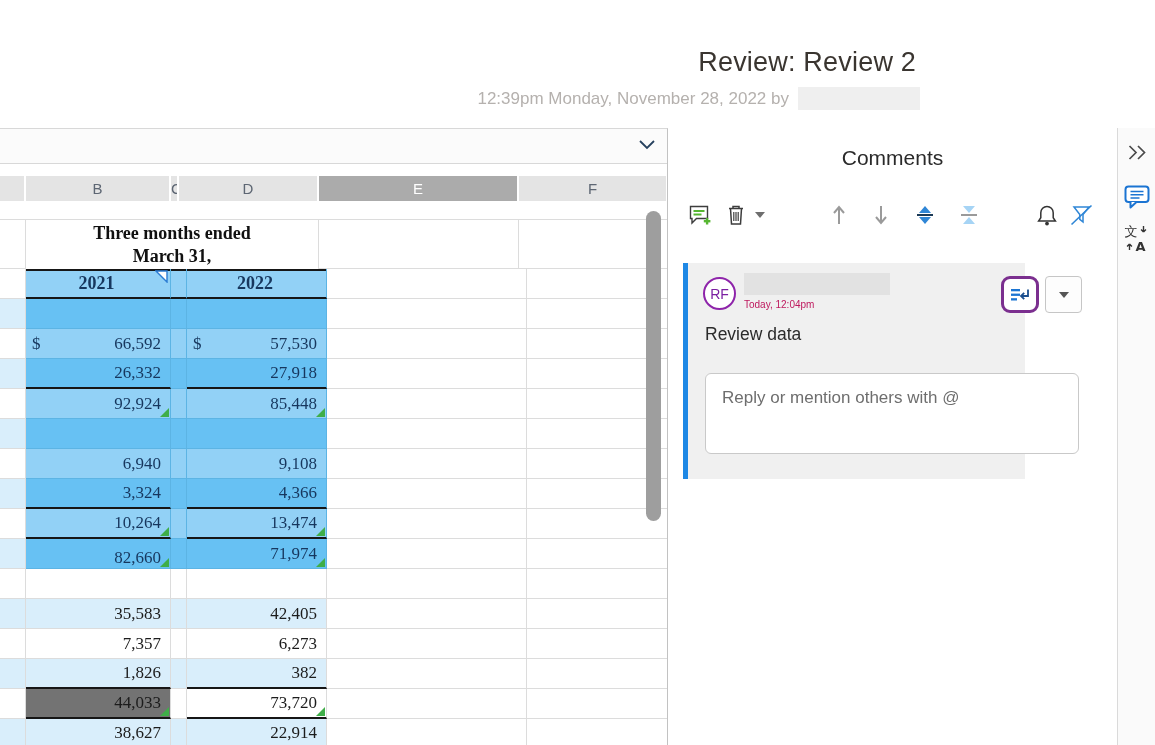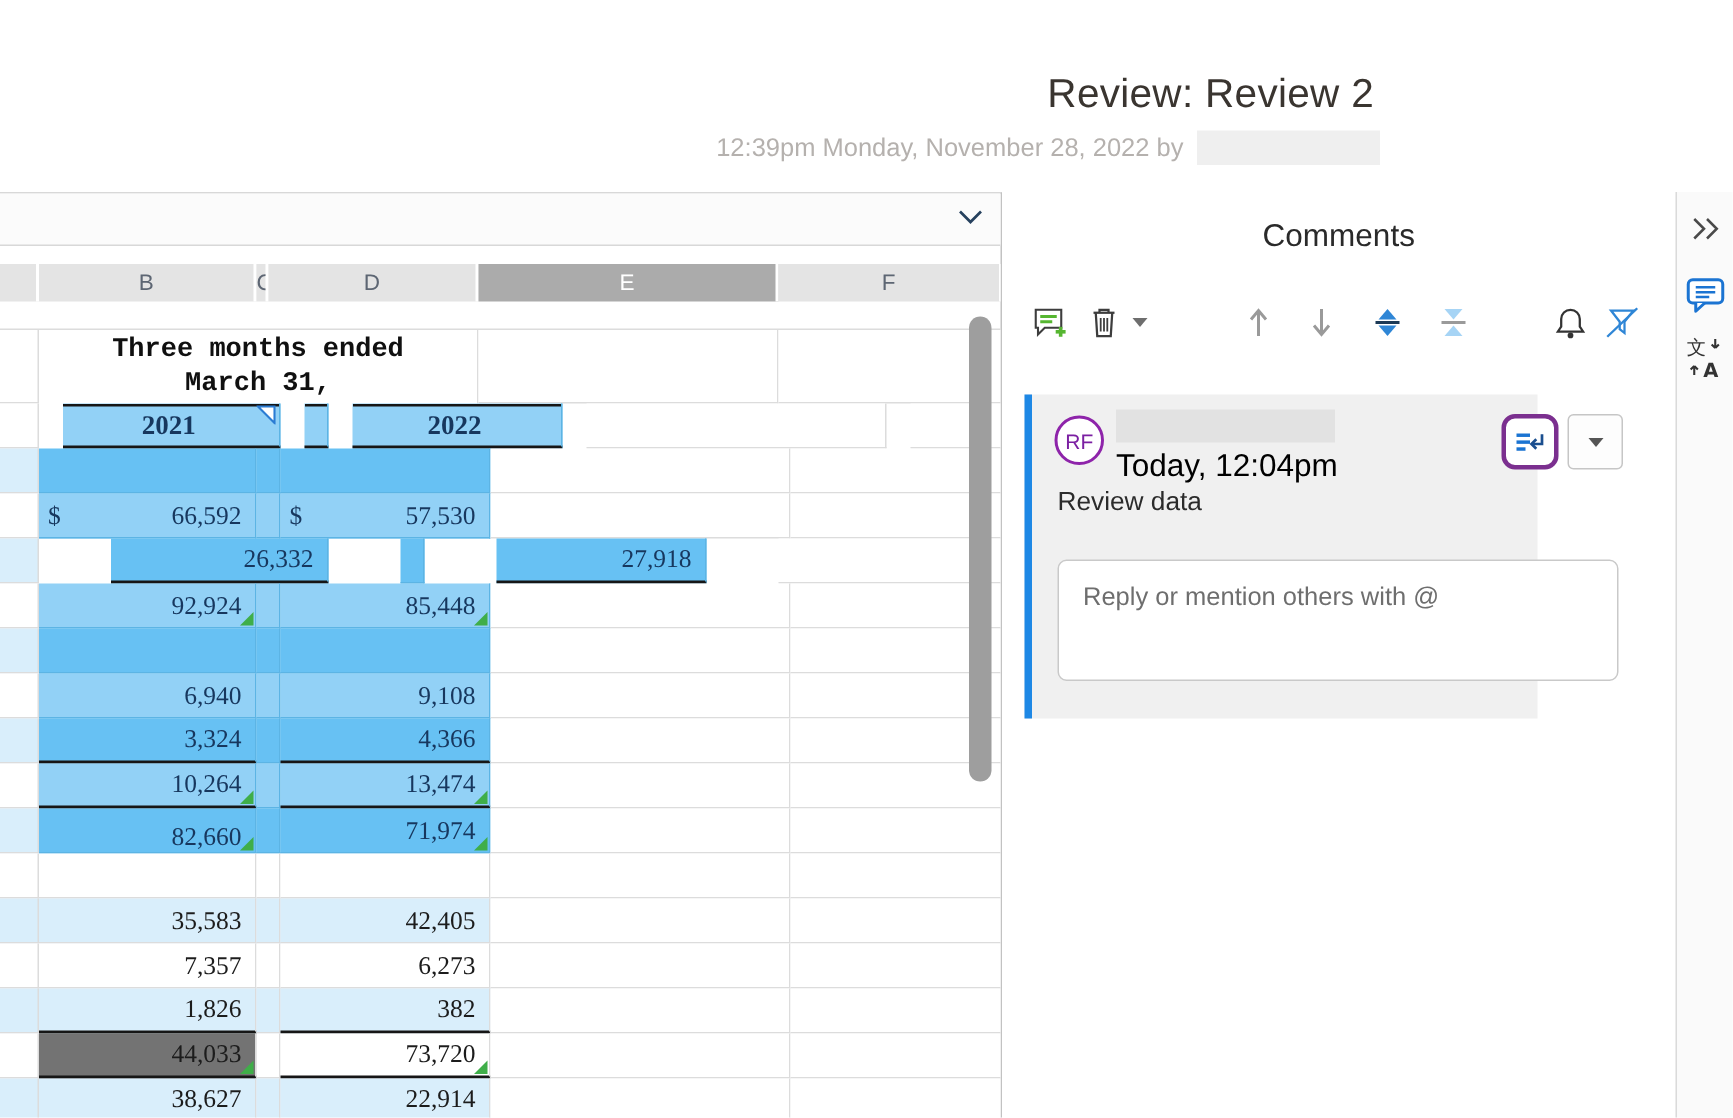--- a/index.html
+++ b/index.html
@@ -38,21 +38,21 @@
 
   
   .comments-panel{position:absolute;left:668px;top:128px;width:449px;height:617px;background:#fff;}
   .comments-title{position:absolute;top:18px;left:0;width:100%;text-align:center;font-size:21px;color:#2a2a2a;}
   .cbtn{position:absolute;top:72px;width:30px;height:30px;border:none;background:transparent;padding:0;cursor:pointer;display:flex;align-items:center;justify-content:center;}
   .caret{width:0;height:0;border-left:5px solid transparent;border-right:5px solid transparent;border-top:6px solid #6e6e6e;}
   .comment-card{position:absolute;left:15px;top:135px;width:342px;height:216px;background:#f0f0f0;}
   .card-accent{position:absolute;left:0;top:0;width:5px;height:100%;background:#1e88e5;}
   .avatar{position:absolute;left:20px;top:14px;width:33px;height:33px;border-radius:50%;background:#fff;border:2px solid #8e24aa;box-sizing:border-box;color:#7b1fa2;font-size:14px;display:flex;align-items:center;justify-content:center;}
   .name-redacted{position:absolute;left:61px;top:10px;width:146px;height:22px;background:#e2e2e2;}
-  .card-time{position:absolute;left:61px;top:36px;font-size:21px;color:#000000;}
+  .card-time{position:absolute;left:61px;top:36px;font-size:10px;color:#be185d;}
   .resolve-btn{position:absolute;left:318px;top:13px;width:38px;height:37px;background:#fff;border:3px solid #7b2f8f;border-radius:9px;box-sizing:border-box;display:flex;align-items:center;justify-content:center;padding:0;cursor:pointer;}
   .more-btn{position:absolute;left:362px;top:13px;width:37px;height:37px;background:#fdfdfd;border:1px solid #c6c6c6;border-radius:4px;box-sizing:border-box;display:flex;align-items:center;justify-content:center;padding:0;cursor:pointer;}
   .more-btn .caret{border-top-color:#555;}
   .card-text{position:absolute;left:22px;top:61px;font-size:17.5px;color:#2b2b2b;}
   .reply-box{position:absolute;left:22px;top:110px;width:374px;height:81px;background:#fff;border:1px solid #c9c9c9;border-radius:6px;box-sizing:border-box;padding:14px 16px;font-size:17px;color:#6e6e6e;cursor:text;}
 
   
   .right-rail{position:absolute;left:1117px;top:128px;width:38px;height:617px;background:#fafafa;border-left:1px solid #dadada;box-sizing:border-box;}
   .rail-btn{position:absolute;left:50%;transform:translateX(-50%);border:none;background:transparent;padding:0;cursor:pointer;line-height:0;}
 </style>
@@ -79,26 +79,26 @@
       <div class="colhead" style="width: 26px;"></div>
       <div class="colhead" style="width: 145px;">B</div>
       <div class="colhead" style="width: 8px;">C</div>
       <div class="colhead" style="width: 140px;">D</div>
       <div class="colhead sel" style="width: 200px;">E</div>
       <div class="colhead" style="width: 149px;">F</div>
     </div>
   <div id="sheet-body">
       <div class="srow" style="height: 49px;">
         <div class="cell a-white" style="width: 26px;"></div>
-        <div class="cell merged" style="width: 293px; font-family: Liberation Mono, monospace;">Three months ended
+        <div class="cell merged" style="width: 293px;">Three months ended
 March 31,</div>
         <div class="cell ef" style="width: 200px;"></div>
         <div class="cell ef" style="width: 149px;"></div>
       </div>
-      <div class="srow" style="height: 30px; gap: 16px;">
+      <div class="srow" style="height: 30px;">
         <div class="cell a-white" style="width: 26px;"></div>
         <div class="cell selgrid btop bbot navy bold" style="width: 145px; background: rgb(146, 209, 246);">
           <span class="num">2021</span>
           <span class="cmark"><svg width="13" height="13">
               <path d="M1 1 H12 V12 Z" fill="#ffffff" stroke="#2b7cd3" stroke-width="1.4"></path>
             </svg></span>
         </div>
         <div class="cell selgrid btop bbot" style="width: 8px; background: rgb(146, 209, 246);"></div>
         <div class="cell selgrid btop bbot navy bold" style="width: 140px; background: rgb(146, 209, 246);">
           <span class="num">2022</span>
@@ -121,21 +121,21 @@
           <span class="num">66,592</span>
         </div>
         <div class="cell selgrid" style="width: 8px; background: rgb(146, 209, 246);"></div>
         <div class="cell selgrid navy dollar-row" style="width: 140px; background: rgb(146, 209, 246);">
           <span class="dollar">$</span>
           <span class="num">57,530</span>
         </div>
         <div class="cell ef" style="width: 200px;"></div>
         <div class="cell ef" style="width: 149px;"></div>
       </div>
-      <div class="srow" style="height: 30px; gap: 48px;">
+      <div class="srow" style="height: 30px;">
         <div class="cell a-band" style="width: 26px;"></div>
         <div class="cell selgrid bbot navy" style="width: 145px; background: rgb(103, 193, 243);">
           <span class="num">26,332</span>
         </div>
         <div class="cell selgrid" style="width: 8px; background: rgb(103, 193, 243);"></div>
         <div class="cell selgrid bbot navy" style="width: 140px; background: rgb(103, 193, 243);">
           <span class="num">27,918</span>
         </div>
         <div class="cell ef" style="width: 200px;"></div>
         <div class="cell ef" style="width: 149px;"></div>

